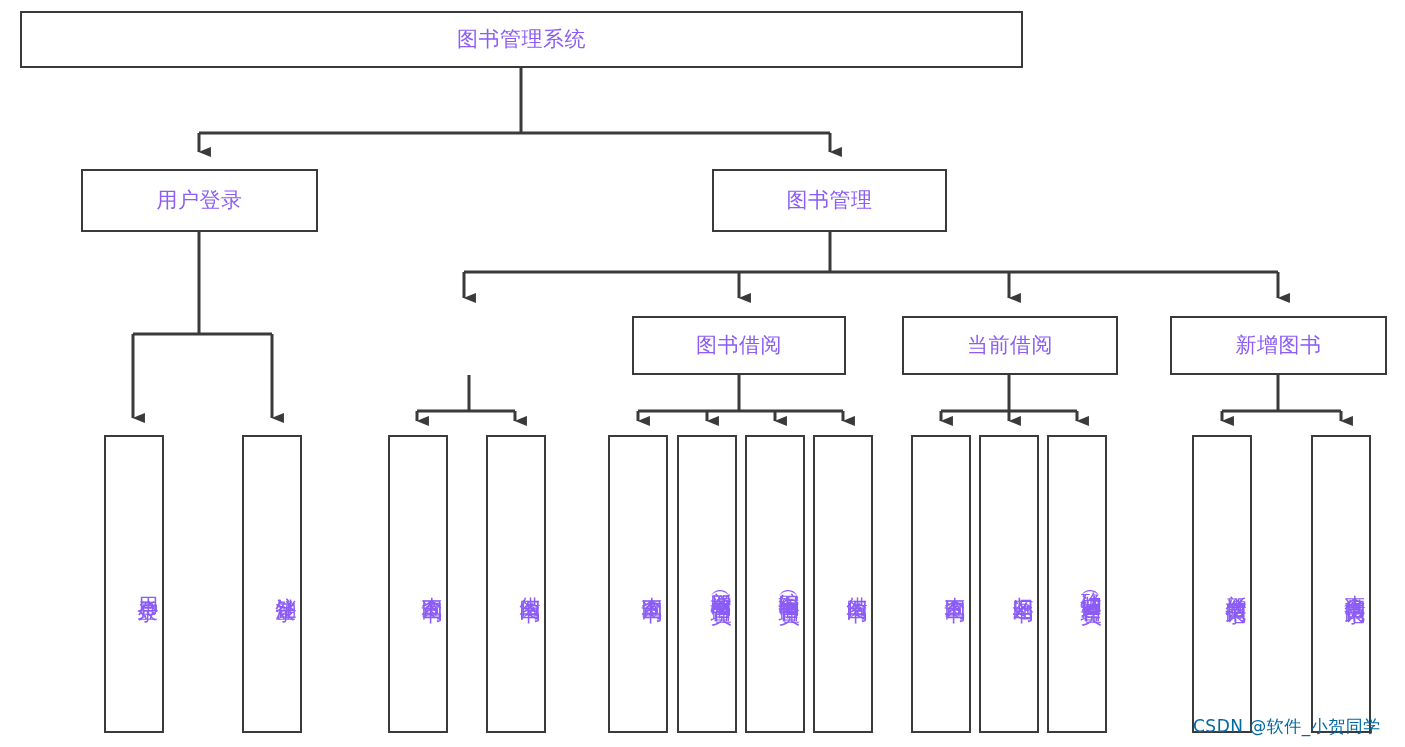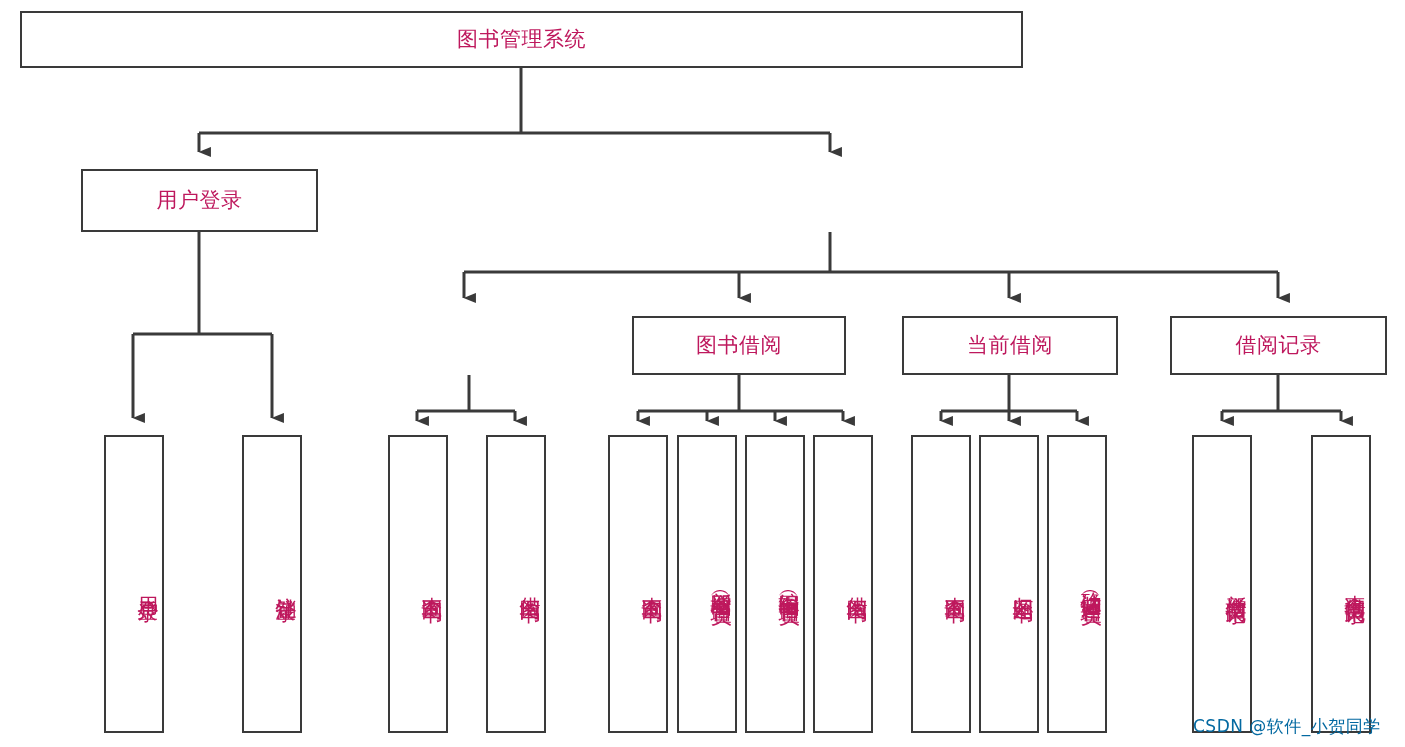--- a/index.html
+++ b/index.html
@@ -25,21 +25,21 @@
     height: 747px;
   }
   .node {
     position: absolute;
     box-sizing: border-box;
     background: #ffffff;
     border: 2.5px solid #3a3a3a;
     display: flex;
     align-items: center;
     justify-content: center;
-    color: #be185d;
+    color: #8b5cf6;
   }
   .node.horiz {
     font-size: 21px;
     letter-spacing: 0.5px;
     line-height: 1.2;
   }
   .node.vert {
     writing-mode: vertical-rl;
     text-orientation: upright;
     font-size: 21px;
@@ -122,29 +122,32 @@
     </g>
   </svg>
 
   <div class="node horiz" style="left:20px; top:11px; width:1003px; height:57px;">
     <span>图书管理系统</span>
   </div>
 
   <div class="node horiz" style="left:81px; top:169px; width:237px; height:63px;">
     <span>用户登录</span>
   </div>
+  <div class="node horiz" style="left:712px; top:169px; width:235px; height:63px;">
+    <span>图书管理</span>
+  </div>
 
   <div class="node horiz" style="left:902px; top:316px; width:216px; height:59px;">
     <span>当前借阅</span>
   </div>
   <div class="node horiz" style="left:632px; top:316px; width:214px; height:59px;">
     <span>图书借阅</span>
   </div>
   <div class="node horiz" style="left:1170px; top:316px; width:217px; height:59px;">
-    <span>借阅记录</span>
+    <span>新增图书</span>
   </div>
 
   <div class="node vert" style="left:104px; top:435px; width:60px; height:298px;">
     <span>用户登录</span>
   </div>
   <div class="node vert" style="left:242px; top:435px; width:60px; height:298px;">
     <span>注销登录</span>
   </div>
 
   <div class="node vert" style="left:388px; top:435px; width:60px; height:298px;">

